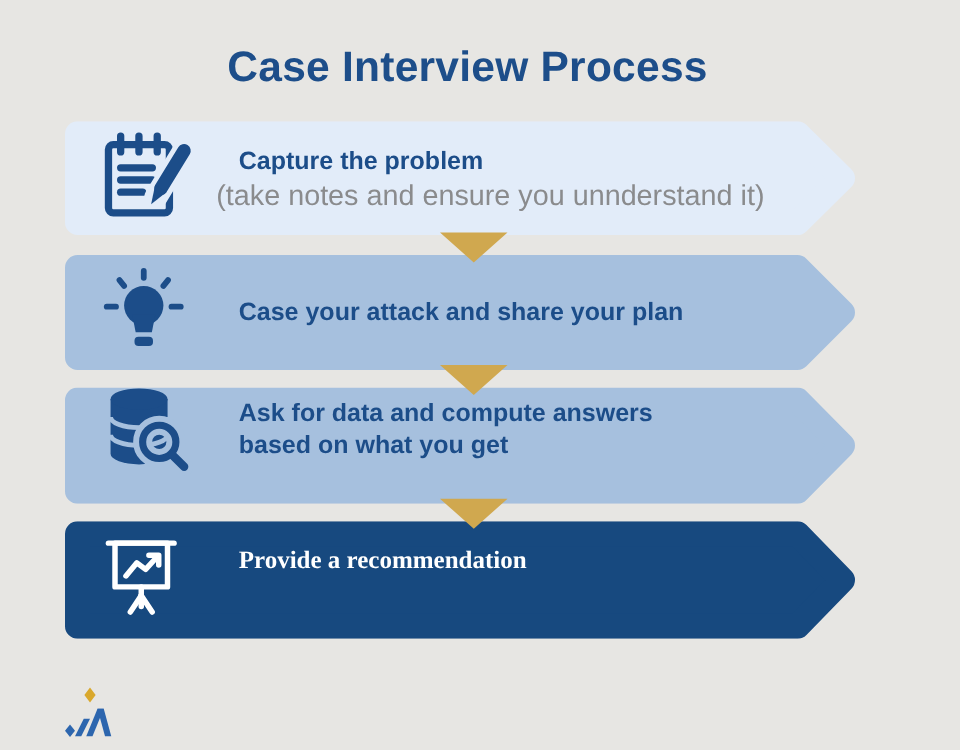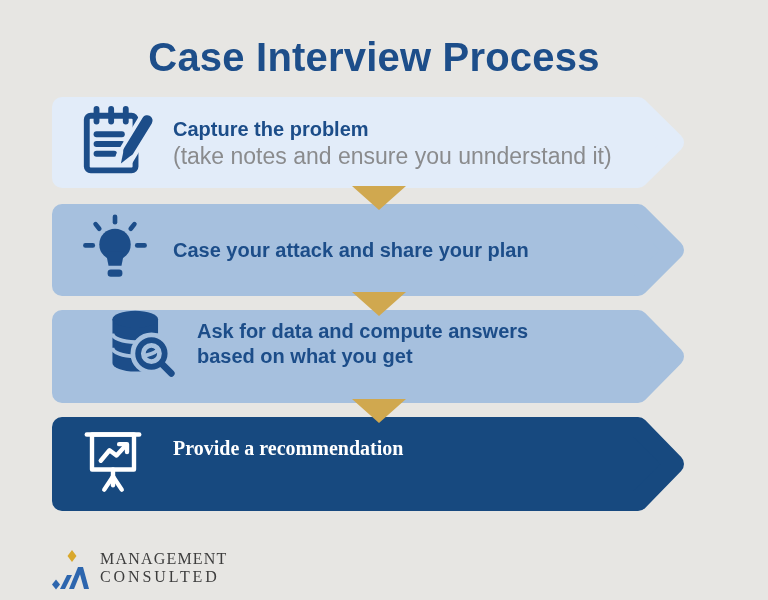--- a/index.html
+++ b/index.html
@@ -6,41 +6,41 @@
   html,body { width:768px; height:600px; }
   body {
     position:relative;
     background:#e7e6e3;
     font-family:"Liberation Sans", sans-serif;
     overflow:hidden;
   }
   .page-title {
     position:absolute; left:0; top:35px; width:748px;
     text-align:center;
-    font-size:40px; font-weight:bold; letter-spacing:.2px;
+    font-size:34px; font-weight:bold; letter-spacing:.2px;
     color:#1d4e8a;
   }
   .banner { position:absolute; left:52px; width:632px; }
   .banner .shape { position:absolute; left:0; top:0; }
   .banner.light .shape polygon { fill:#e2ecf9; stroke:#e2ecf9; }
   .banner.medium .shape polygon { fill:#a6c0de; stroke:#a6c0de; }
   .banner.dark .shape polygon { fill:#17497f; stroke:#17497f; }
   .shape polygon { stroke-width:20; stroke-linejoin:round; }
   .content {
     position:relative; height:100%;
     display:flex; align-items:center;
     padding-left:26px;
   }
   .icon-box {
     width:95px; flex:0 0 95px;
     display:flex; align-items:center; justify-content:flex-start;
   }
   .text-box { padding-right:70px; }
   .step-heading {
-    font-size:20px; font-weight:bold; color:#1c4d89; line-height:25px;
+    font-size:20px; font-weight:bold; color:#1c4d89; line-height:25px;margin-left:18px;
   }
   .banner.dark .step-heading { color:#ffffff; }
   .step-sub {
     font-size:23px; color:#8a8b8d; line-height:24px; margin-top:2px;
   }
   .banner4 .icon-box { transform:translateY(-5px); }
   .banner4 .text-box { transform:translateY(-16px);font-family:Liberation Serif, serif; }
   .tri {
     position:absolute; width:0; height:0;
     border-left:27px solid transparent;
@@ -112,21 +112,21 @@
           <line x1="72" y1="35" x2="64" y2="35"></line>
         </g>
       </svg>
     </div>
     <div class="text-box">
       <div class="step-heading">Case your attack and share your plan</div>
     </div>
   </div>
 </div>
 
-<div class="banner medium banner3" style="top:310px; height:68px;padding-left:24px;">
+<div class="banner medium banner3" style="top:310px; height:68px;">
   <svg class="shape" width="632" height="93" viewBox="0 0 632 93">
     <polygon points="10,10 586,10 622,46.5 586,83 10,83"></polygon>
   </svg>
   <div class="content">
     <div class="icon-box">
       <svg width="76" height="76" viewBox="0 0 80 80">
         <path d="M11,14 v46 a24,9 0 0 0 48,0 v-46 Z" fill="#1c4d89"></path>
         <ellipse cx="35" cy="14" rx="24" ry="9" fill="#1c4d89"></ellipse>
         <path d="M11,29 a24,9 0 0 0 48,0" fill="none" stroke="#a6c0de" stroke-width="4"></path>
         <path d="M11,44 a24,9 0 0 0 48,0" fill="none" stroke="#a6c0de" stroke-width="4"></path>
@@ -173,17 +173,13 @@
 <div class="tri" style="left:352px; top:399px;"></div>
 
 <div class="footer-logo">
   <svg width="40" height="44" viewBox="0 0 40 44">
     <polygon points="4,33.5 8,38.5 4,43.5 0,38.5" fill="#2d66ae"></polygon>
     <polygon points="8,43 15,29 20,29 13,43" fill="#2d66ae"></polygon>
     <polygon points="17,43 26,21 31,21 22,43" fill="#2d66ae"></polygon>
     <polygon points="26,21 31,21 37,43 32,43" fill="#2d66ae"></polygon>
     <polygon points="20,4 24.5,10 20,16 15.5,10" fill="#d9a82c"></polygon>
   </svg>
-  <div class="logo-text">
-    <div class="logo-line1">MANAGEMENT</div>
-    <div class="logo-line2">CONSULTED</div>
-  </div>
 </div>
 
 </body></html>

